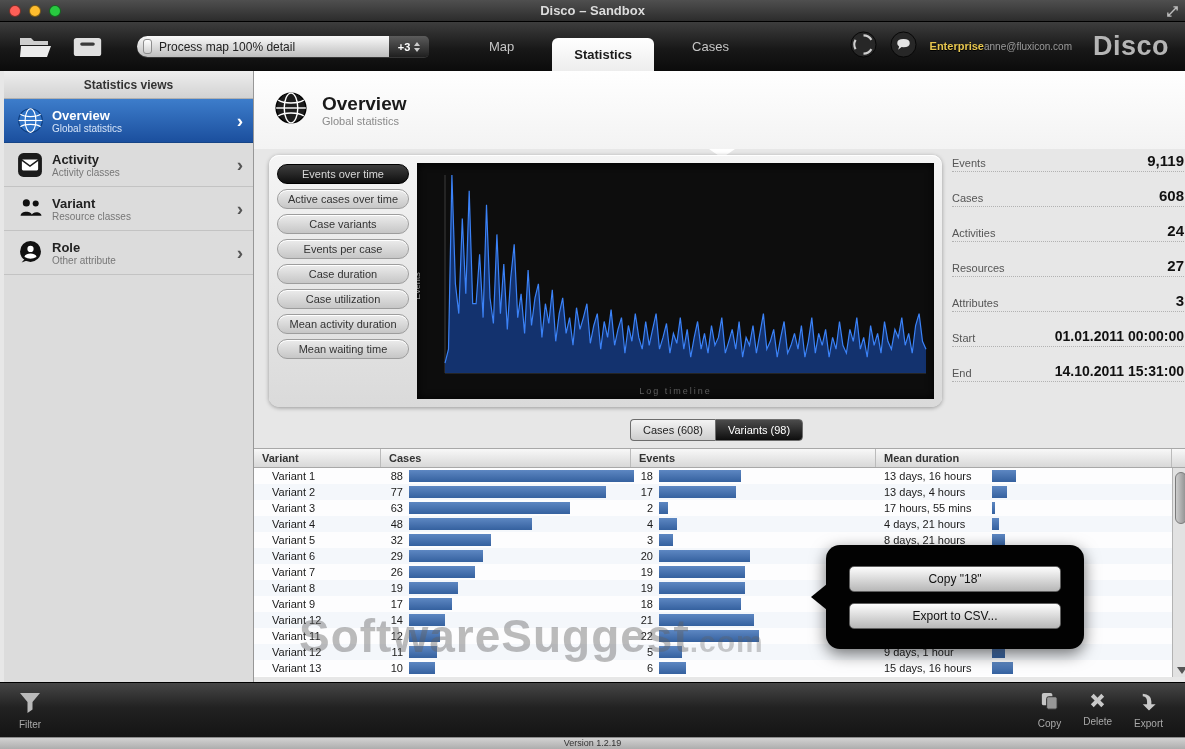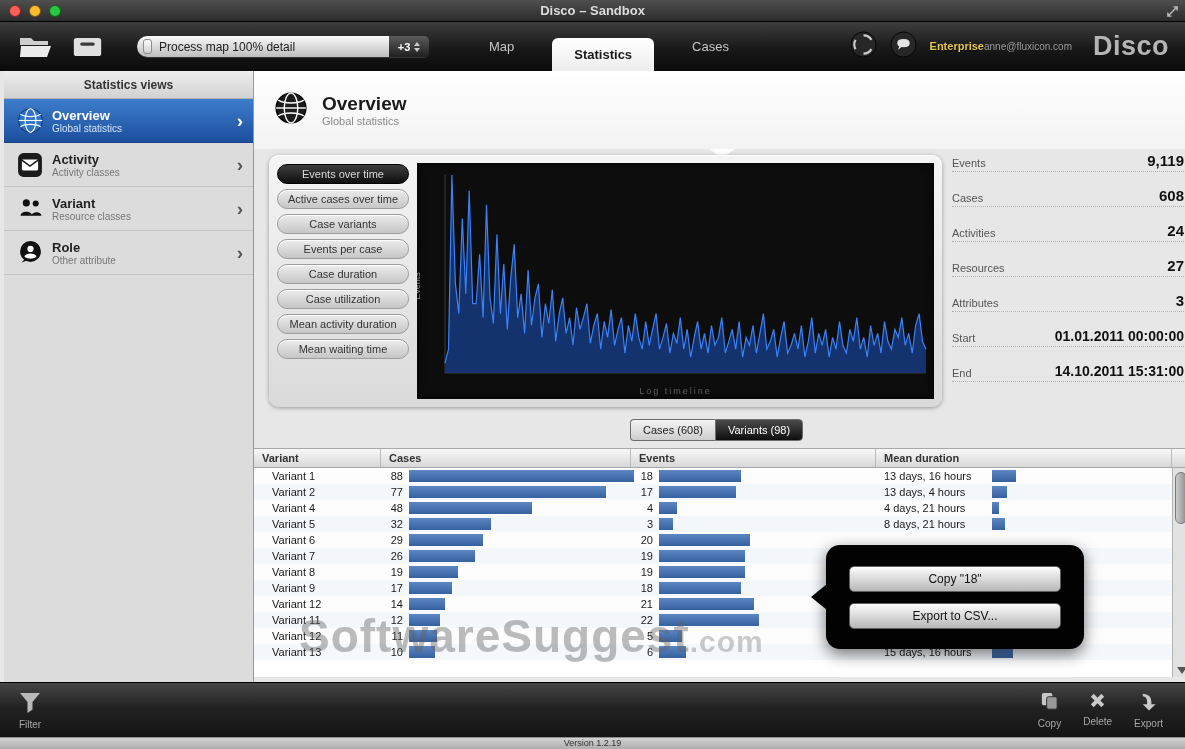--- a/index.html
+++ b/index.html
@@ -387,20 +387,32 @@
                 <span class="num">77</span>
                 <span class="bar" style="width: 197px;"></span>
               </div>
               <div class="td-events">
                 <span class="num">17</span>
                 <span class="bar" style="width: 77px;"></span>
               </div>
               <div class="td-dur">13 days, 4 hours<span class="dbar" style="width: 15px;"></span></div>
             </div>
             <div class="trow">
+              <div class="td-variant">Variant 3</div>
+              <div class="td-cases">
+                <span class="num">63</span>
+                <span class="bar" style="width: 161px;"></span>
+              </div>
+              <div class="td-events">
+                <span class="num">2</span>
+                <span class="bar" style="width: 9px;"></span>
+              </div>
+              <div class="td-dur">17 hours, 55 mins<span class="dbar" style="width: 3px;"></span></div>
+            </div>
+            <div class="trow">
               <div class="td-variant">Variant 4</div>
               <div class="td-cases">
                 <span class="num">48</span>
                 <span class="bar" style="width: 123px;"></span>
               </div>
               <div class="td-events">
                 <span class="num">4</span>
                 <span class="bar" style="width: 18px;"></span>
               </div>
               <div class="td-dur">4 days, 21 hours<span class="dbar" style="width: 7px;"></span></div>

